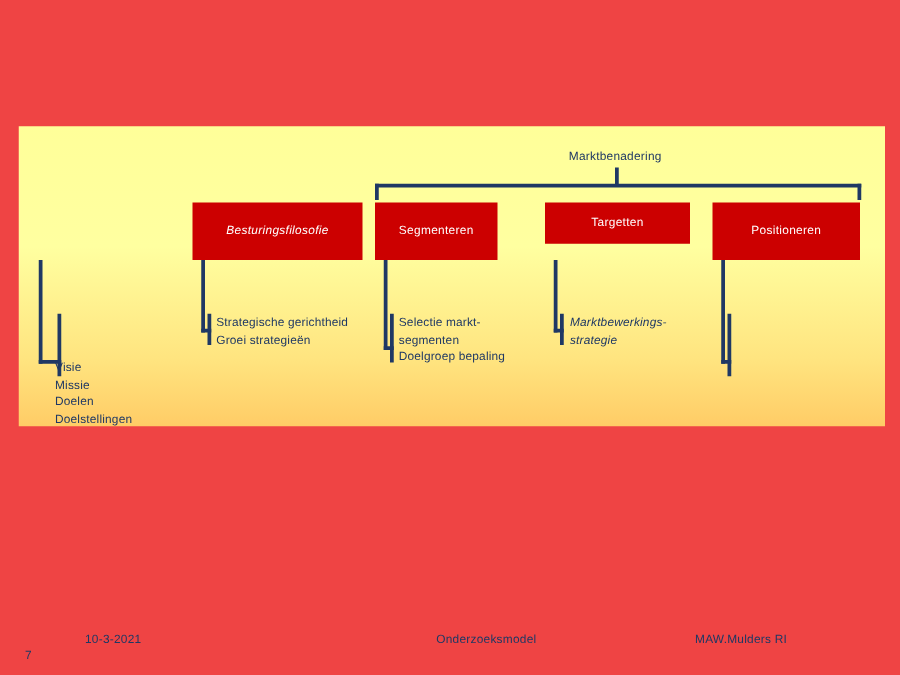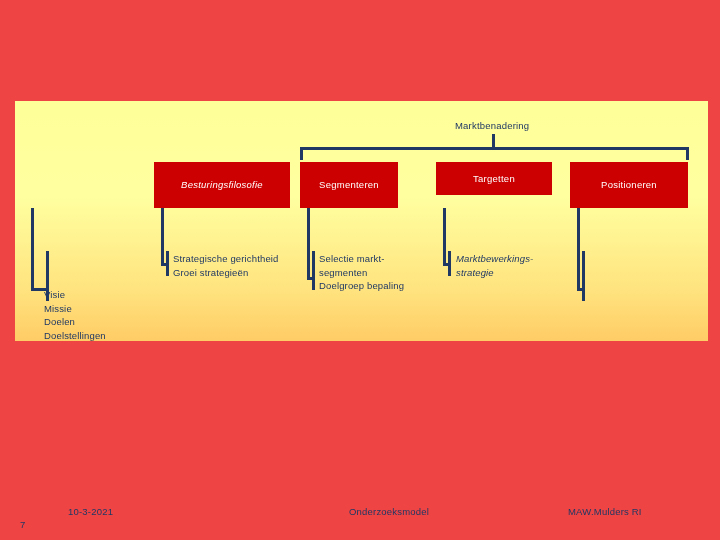--- a/index.html
+++ b/index.html
@@ -78,21 +78,21 @@
   
   .foot {
     position: absolute;
     font-size: 9.5px;
     color: #1f3864;
     letter-spacing: .2px;
     white-space: nowrap;
   }
   #foot-date  { left: 68px;  top: 506px; }
   #foot-title { left: 311px; top: 506px; margin-left: 38px; }
-  #foot-auth  { left: 568px; top: 506px; }
+  #foot-auth  { left: 556px; top: 506px; }
   #foot-page  { left: 20px;  top: 519px; }
 </style>
 </head>
 <body>
 
 <div id="slide">
 
   <div class="panel"></div>
 
   <div class="toplabel" id="top-label" style="left:455px; top:120px;">Marktbenadering</div>

